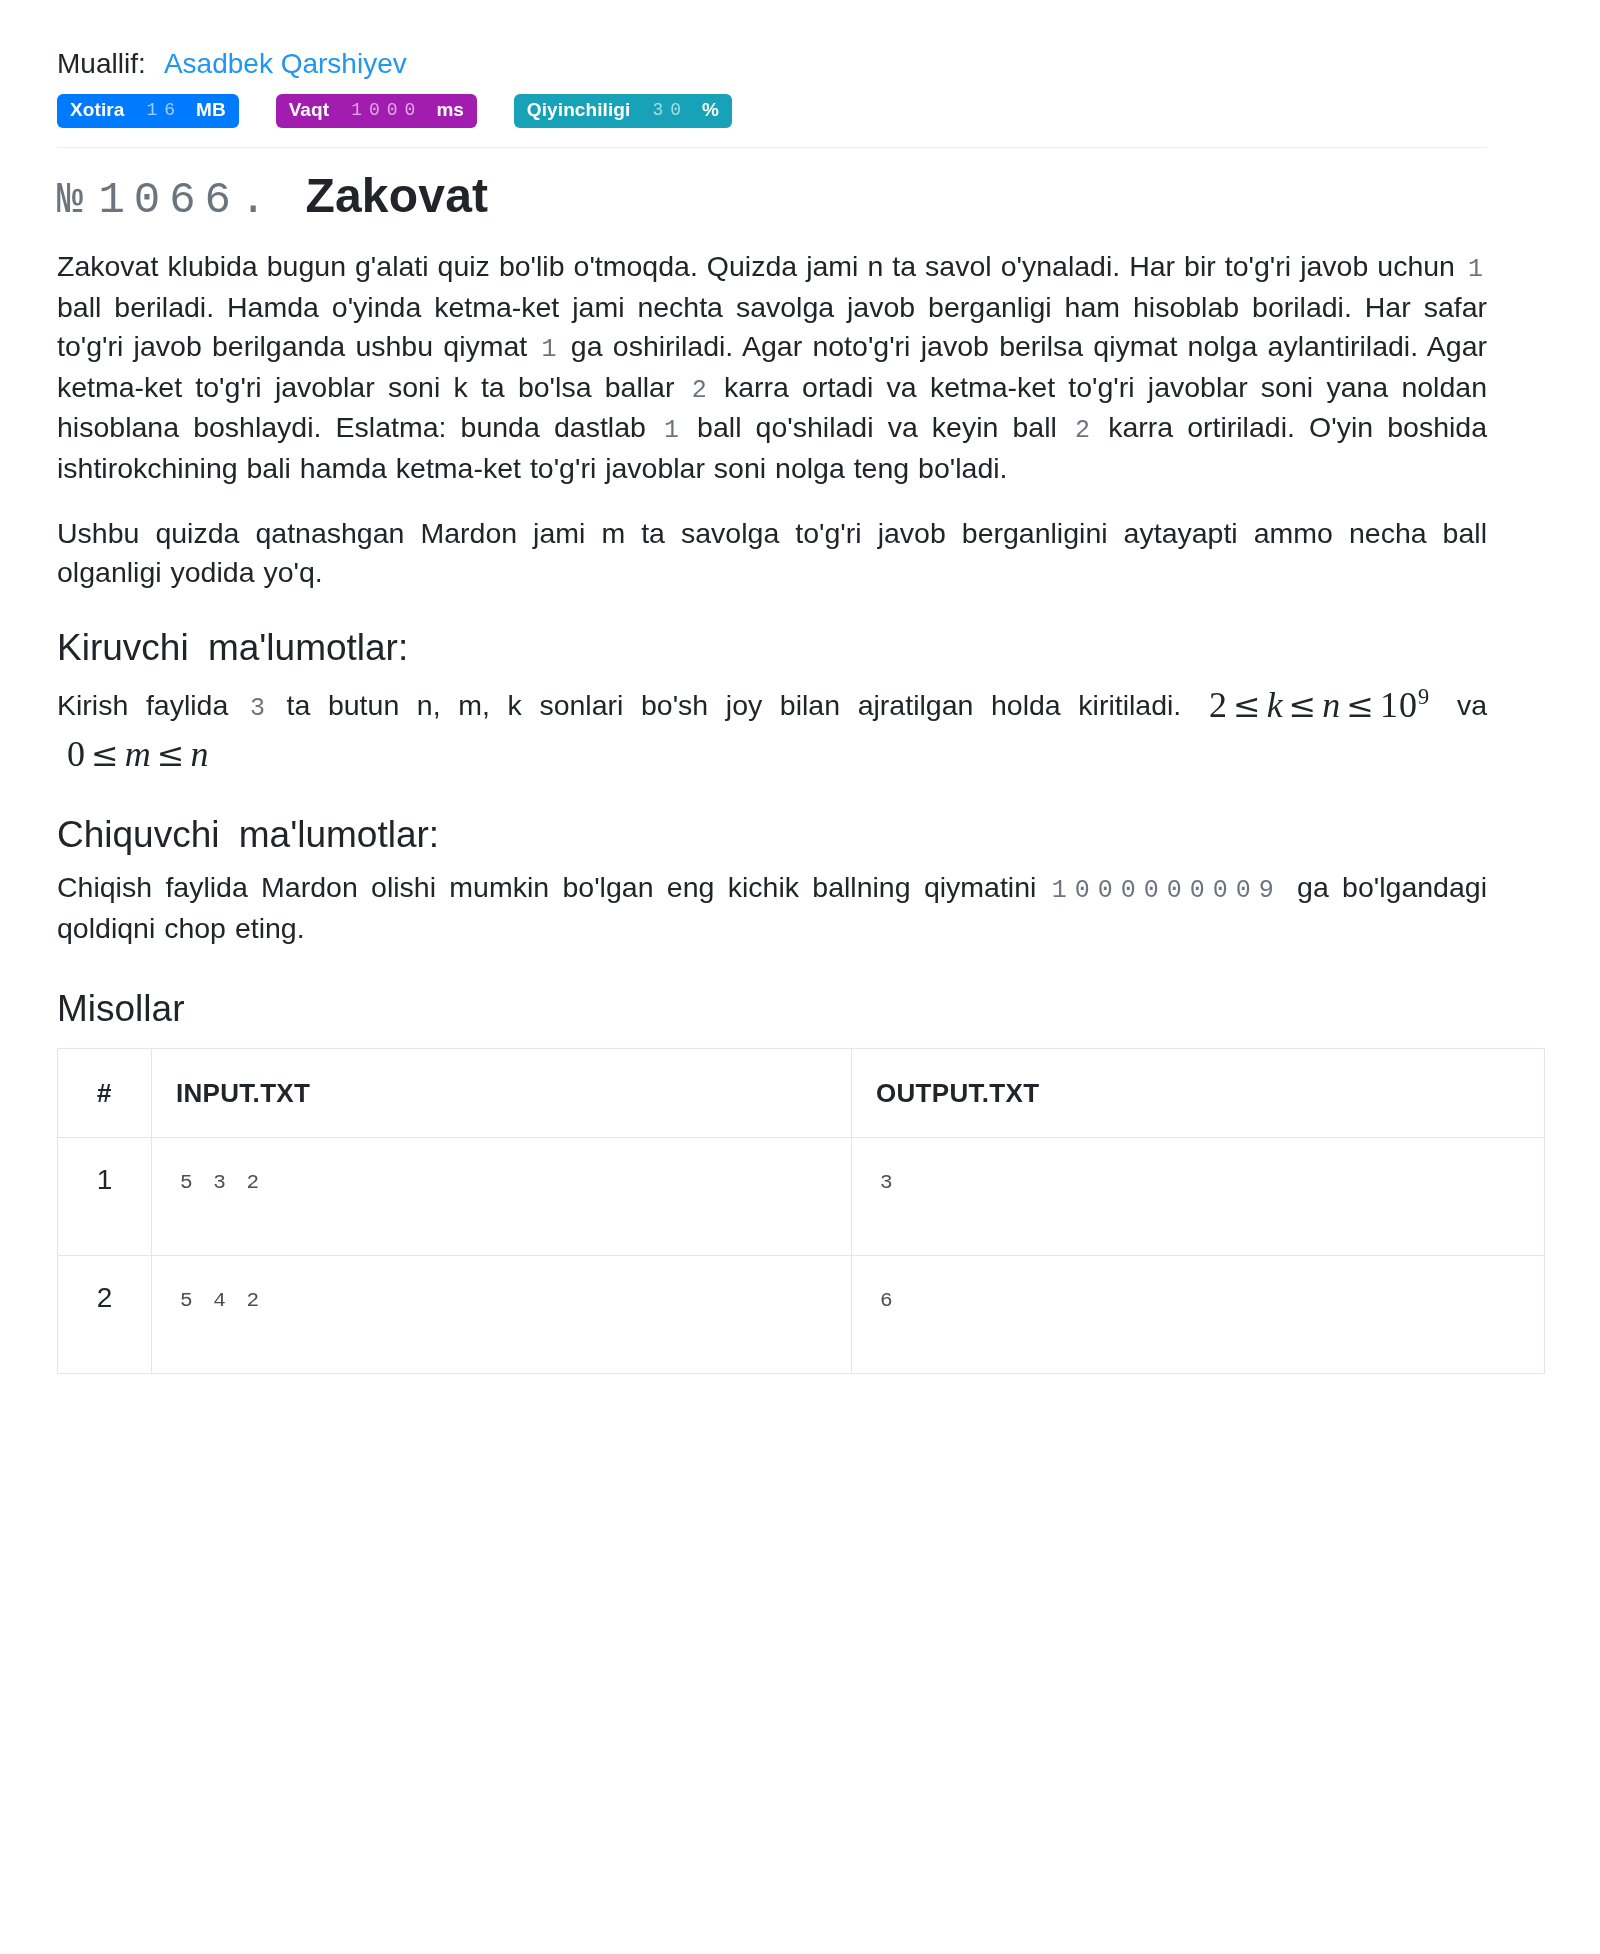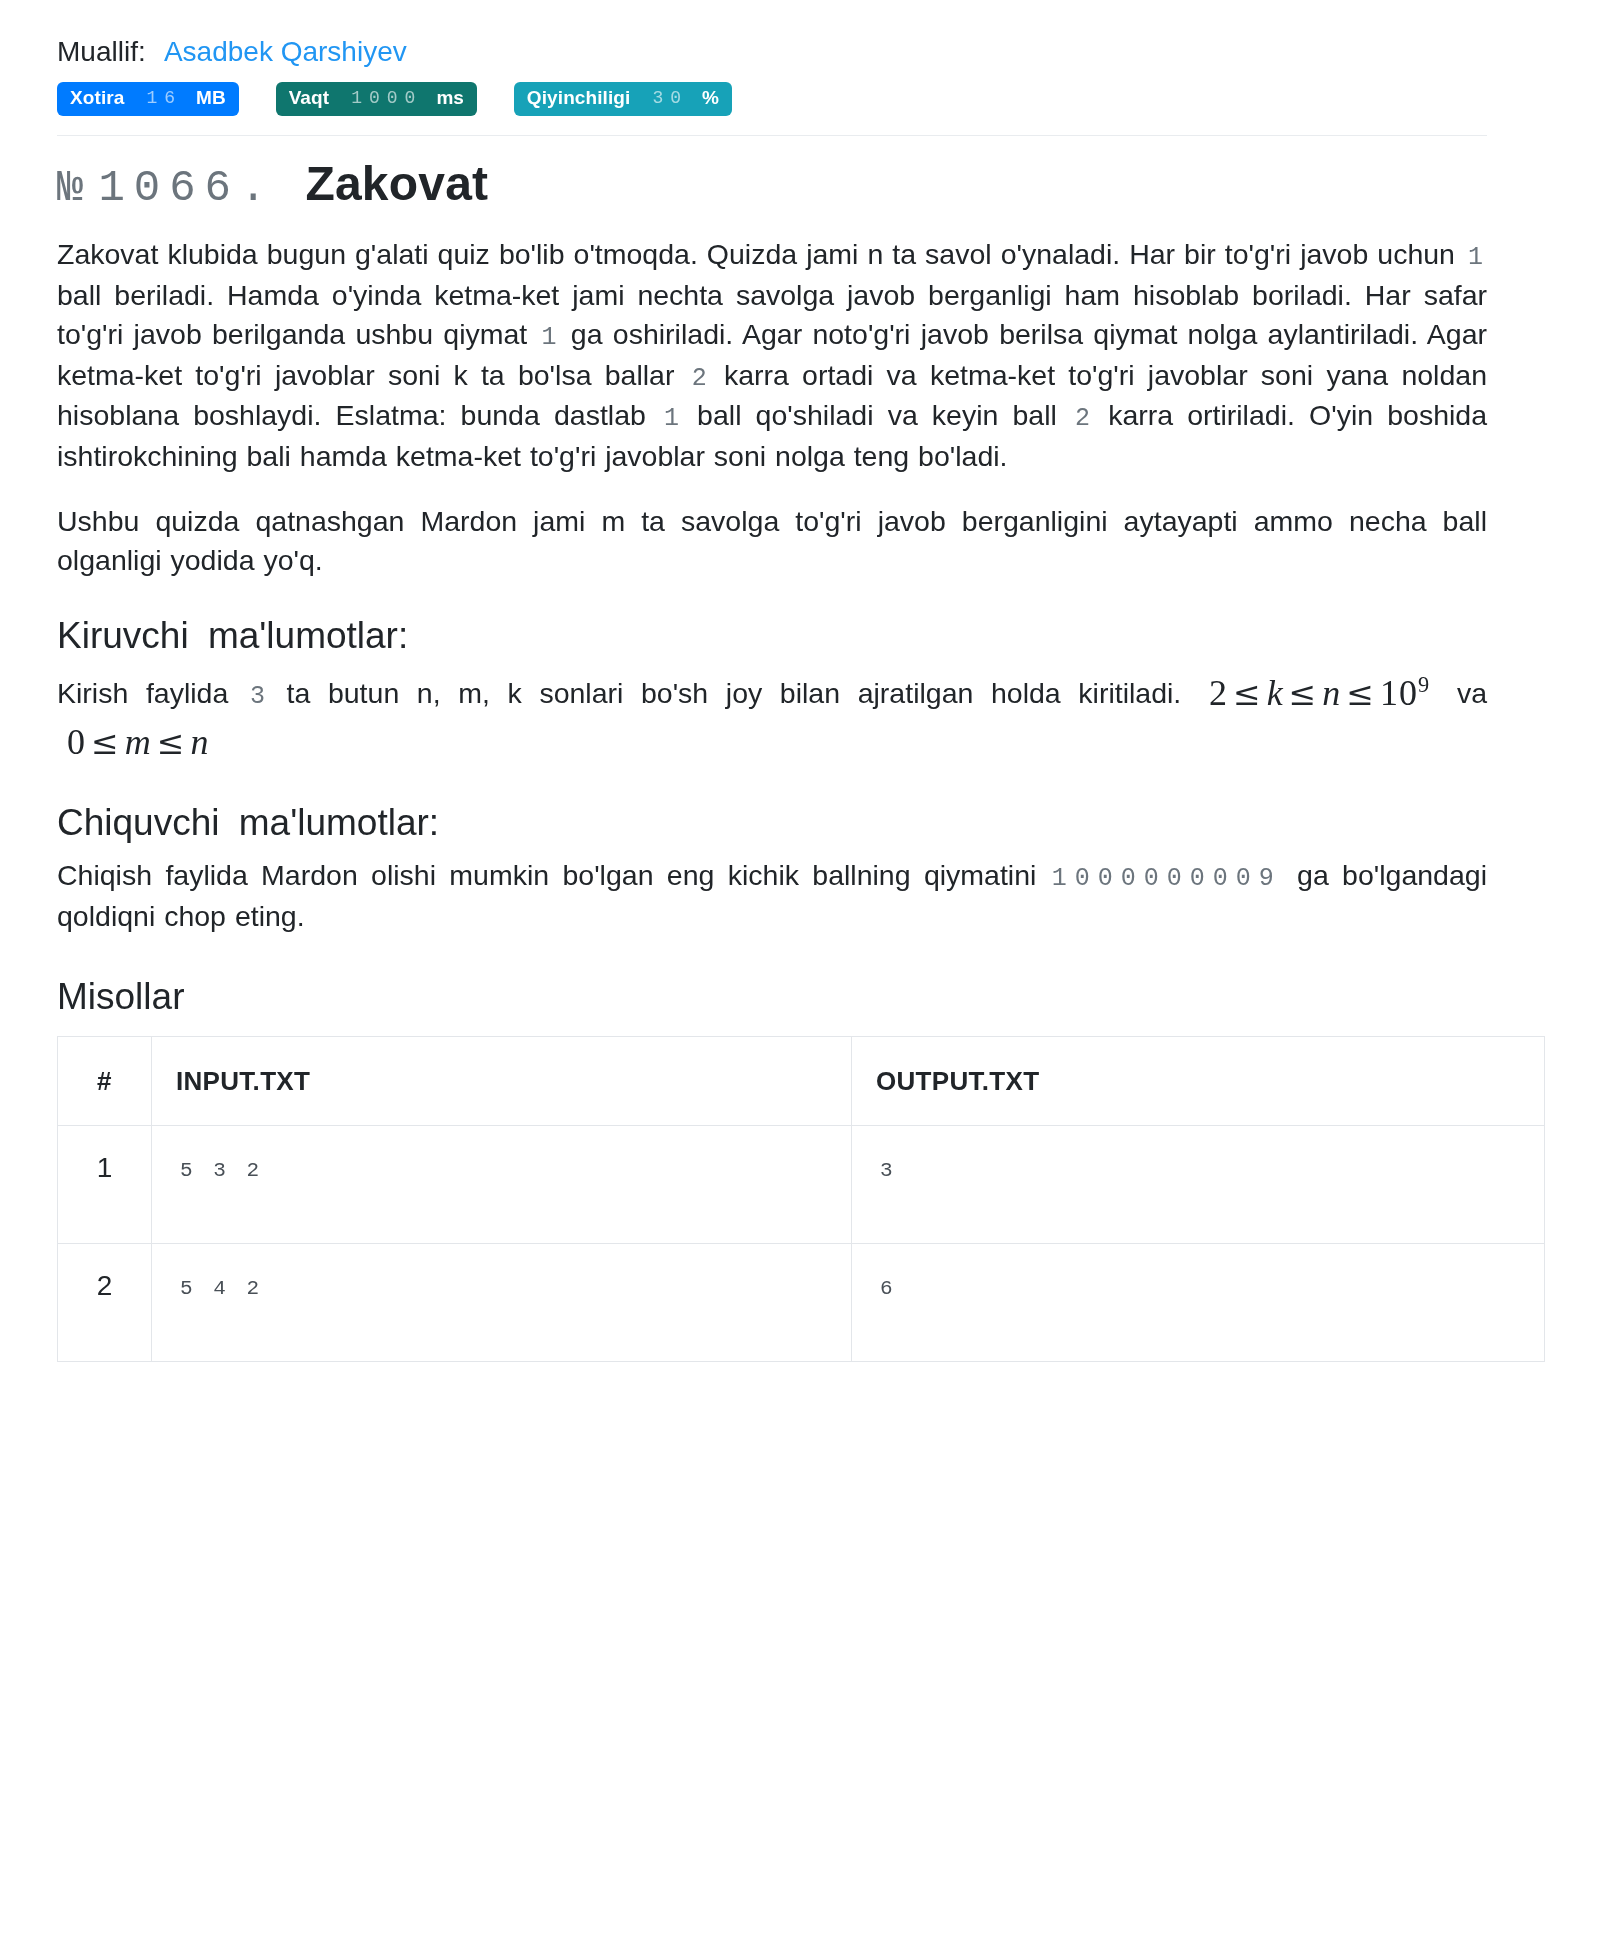--- a/index.html
+++ b/index.html
@@ -10,21 +10,21 @@
   }
   body {
     width: 1600px;
     min-height: 1954px;
     font-family: "Liberation Sans", sans-serif;
     color: #212529;
     -webkit-font-smoothing: antialiased;
   }
   .page {
     width: 1543px;
-    padding: 34px 56px 40px 57px;
+    padding: 46px 56px 40px 57px;
   }
 
   
   .author-line {
     font-size: 28px;
     line-height: 1.25;
     color: #212529;
     margin-bottom: 13px;
     white-space: nowrap;
   }
@@ -57,21 +57,21 @@
   .badge .b-value {
     font-family: "Liberation Mono", monospace;
     font-weight: normal;
     font-size: 18px;
     color: rgba(255,255,255,0.62);
     letter-spacing: 7px;
     margin: 0 14px 0 22px;
   }
   .badge .b-unit { font-weight: bold; }
   .badge-memory { background: #007bff; }
-  .badge-time   { background: #0f766e; }
+  .badge-time   { background: #a21caf; }
   .badge-diff   { background: #17a2b8; }
 
   hr.divider {
     border: 0;
     border-top: 1px solid #e9ecef;
     margin: 0 0 20px 0;
   }
 
   
   h1.problem-title {

